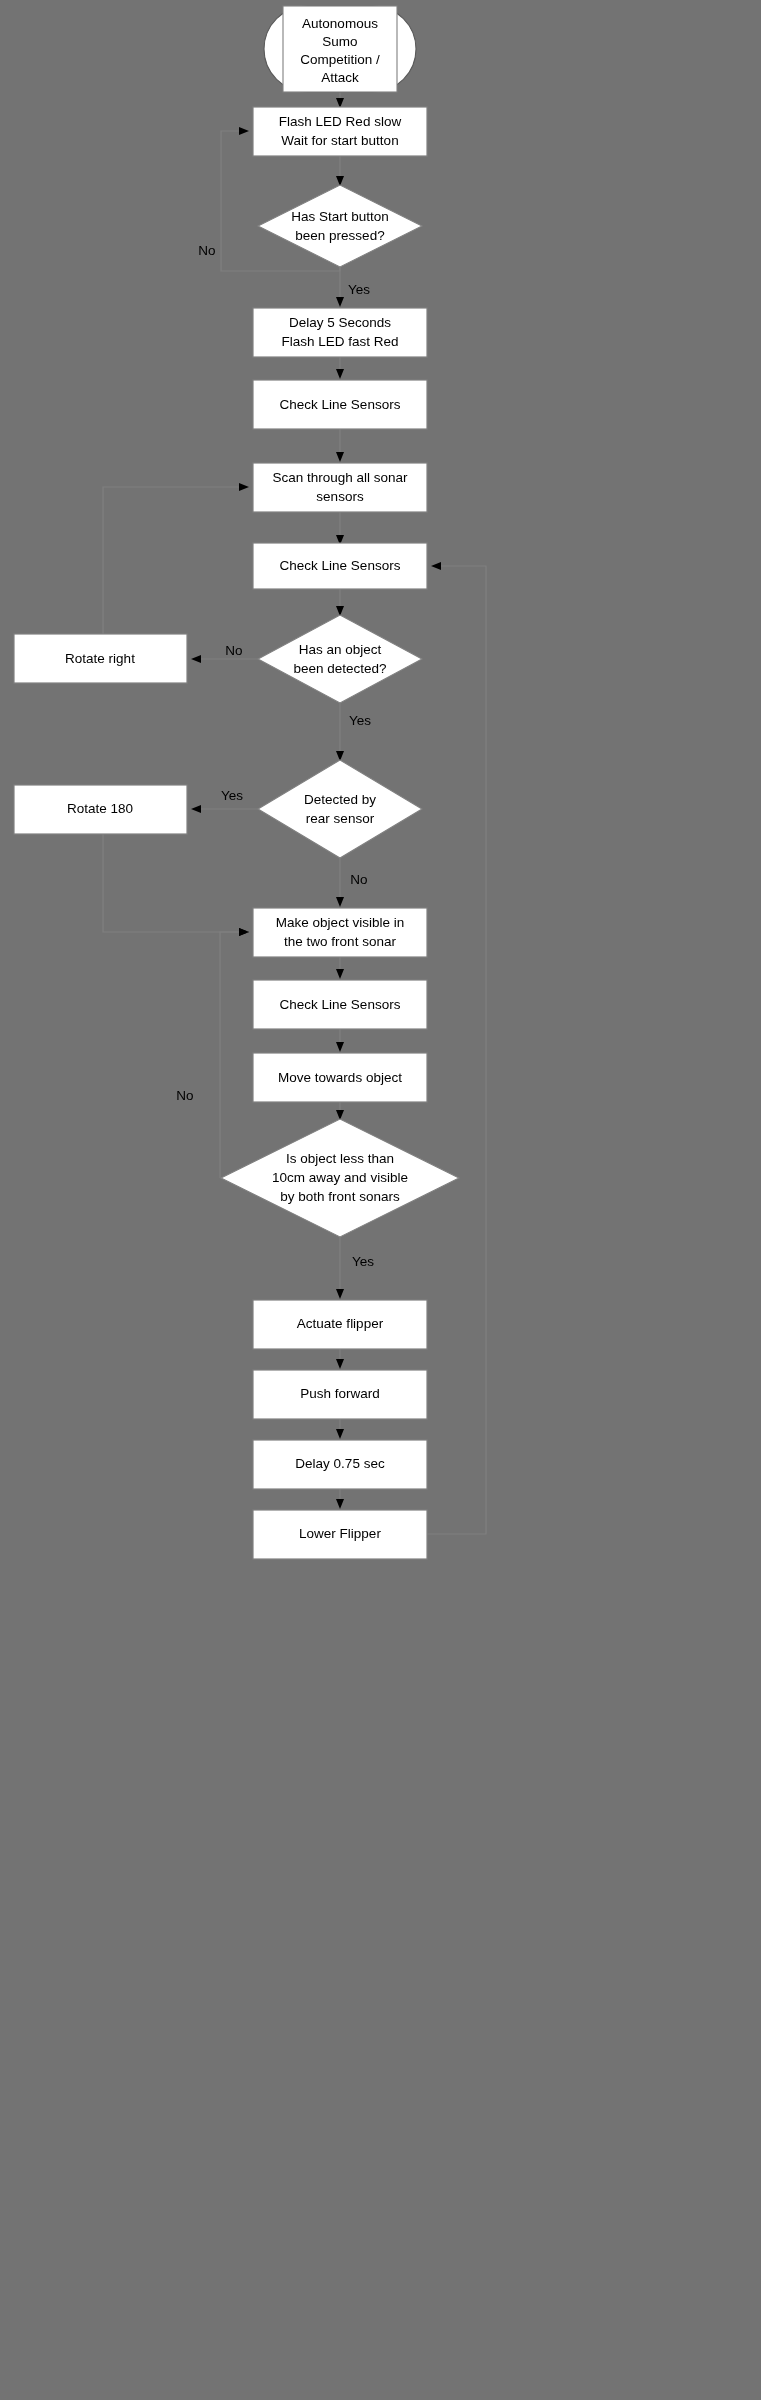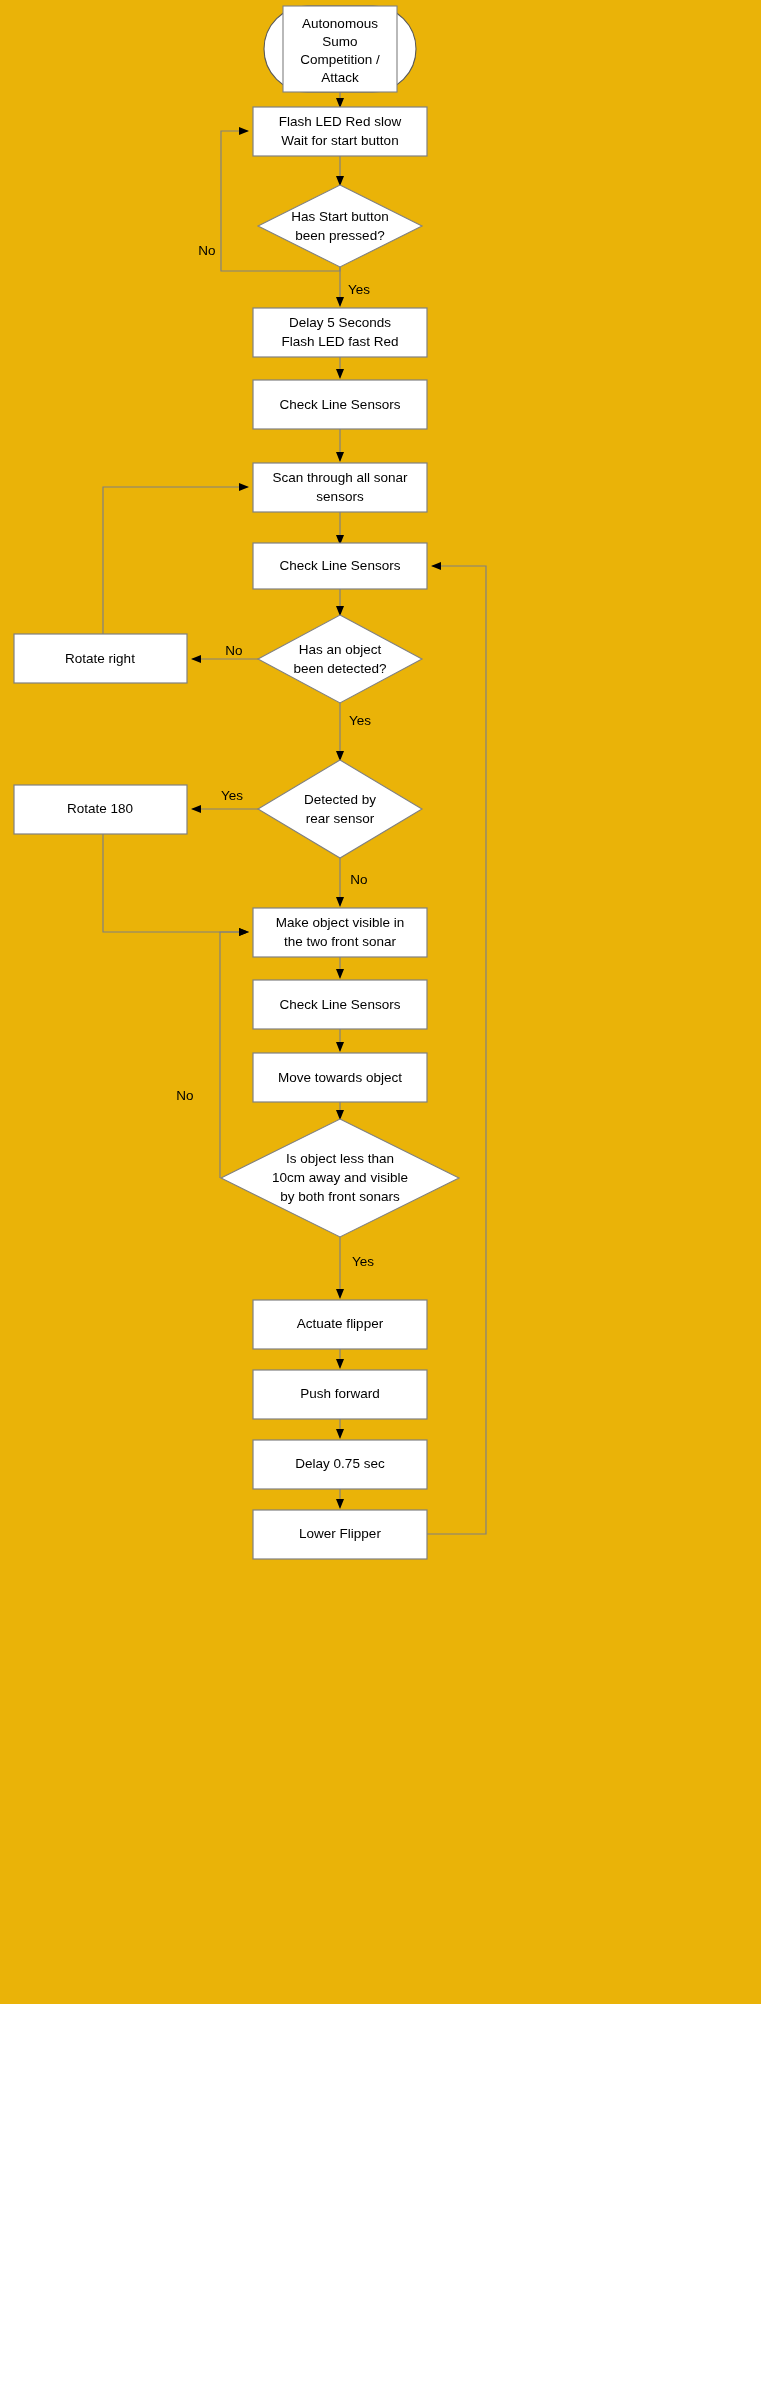--- a/index.html
+++ b/index.html
@@ -7,22 +7,22 @@
   body{
     font-family:"Liberation Sans", sans-serif;
     color:#000000;
     width:761px;
     height:2400px;
     overflow:hidden;
   }
   #flowchart-root{
     position:relative;
     width:761px;
-    height:2004px;
-    background:#eab308;
+    height:2400px;
+    background:#737373;
   }
   svg#flow-svg{
     position:absolute;
     top:0; left:0;
     width:761px;
     height:2400px;
     display:block;
   }
   .node-shape{
     fill:#ffffff;

